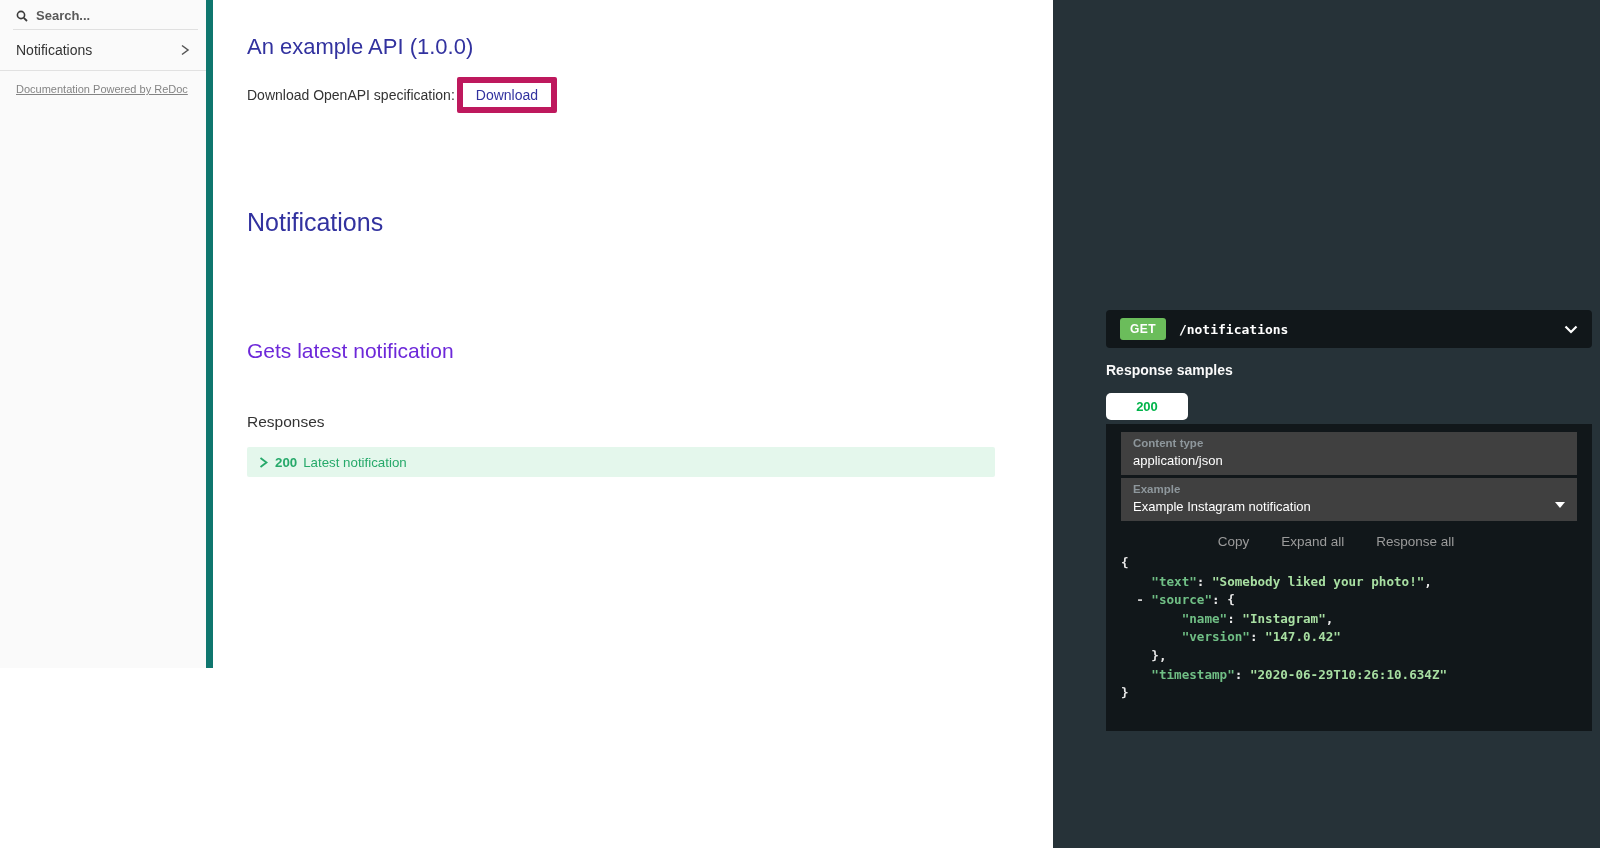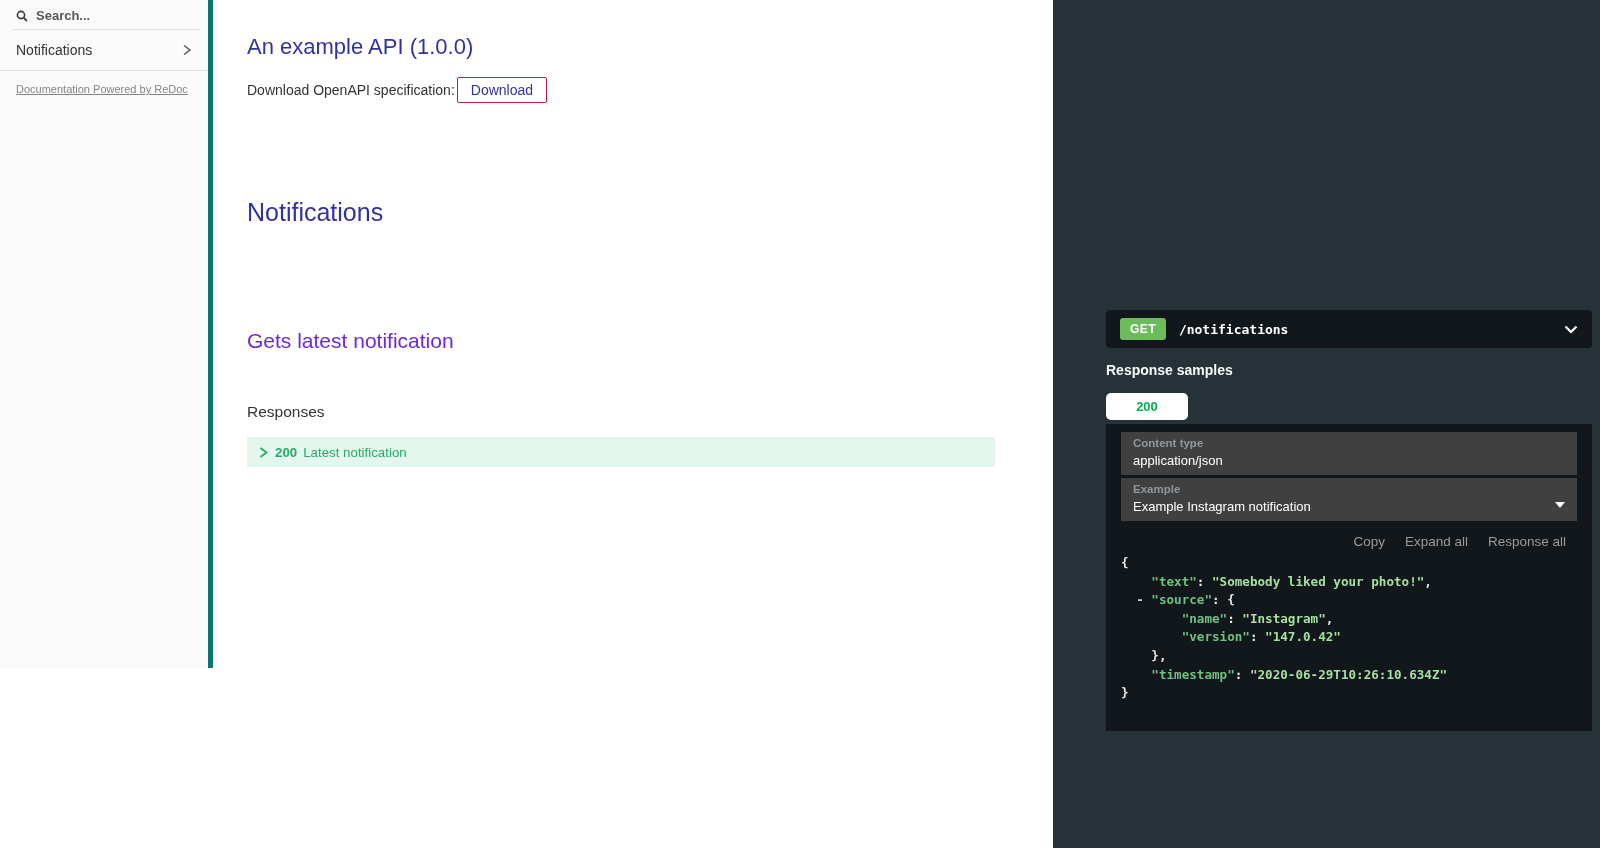--- a/index.html
+++ b/index.html
@@ -1,41 +1,41 @@
 <!DOCTYPE html>
 <html><head>
 <meta charset="utf-8">
 <style>
   * { margin:0; padding:0; box-sizing:border-box; }
   html,body { width:1600px; height:848px; overflow:hidden; background:#fff;
               font-family:"Liberation Sans", sans-serif; }
 
   
   .sidebar { position:absolute; left:0; top:0; width:213px; height:668px;
-             background:#fafafa; border-right:5px solid #0f766e; }
+             background:#fafafa; border-right:7px solid #0f766e; }
   .search-row { display:flex; align-items:center; padding:8px 13px 0 16px; }
   .search-row svg { flex:none; margin-right:8px; }
   .search-input { border:none; outline:none; background:transparent; width:150px;
                   font-size:13px; font-weight:700; color:#555;
                   font-family:"Liberation Sans", sans-serif; }
   .search-input::placeholder { color:#595959; font-weight:700; }
   .search-underline { margin:6px 8px 0 13px; border-bottom:1px solid #e0e0e0; }
   .menu-item { display:flex; align-items:center; justify-content:space-between;
                padding:12px 16px; cursor:pointer; font-size:14px; color:#333; }
   .sidebar-divider { border-bottom:1px solid #e1e1e1; }
   .powered-by { display:block; margin:12px 16px; font-size:11px; color:#848484;
                 text-decoration:underline; cursor:pointer; }
 
   
   .content { position:absolute; left:214px; top:0; width:813px; height:848px;
              background:#ffffff; padding:0 33px; }
   .api-title { margin-top:34px; font-size:22px; font-weight:400; color:#32329f; }
   .download-row { margin-top:17px; display:flex; align-items:center; gap:2px;
                   font-size:14px; color:#333333; }
-  .download-btn { border:1px solid #be185d; background:#fff; color:#32329f;
+  .download-btn { border:6px solid #be185d; background:#fff; color:#32329f;
                   font-size:14px; padding:4px 13px; border-radius:2px; cursor:pointer;
                   font-family:"Liberation Sans", sans-serif; }
   .section-title { margin-top:95px; font-size:25px; font-weight:400; color:#32329f; }
   .operation-title { margin-top:102px; font-size:21px; font-weight:400; color:#6d28d9; }
   .responses-label { margin-top:50px; font-size:15.5px; font-weight:400; color:#333333; }
   .response-row { margin-top:16px; width:748px; height:30px; background:#e4f7ec;
                   border-radius:2px; display:flex; align-items:center; padding:0 10px;
                   cursor:pointer; font-size:13.3px; color:#26a96a; }
   .response-row svg { margin:0 7px 0 2px; }
   .response-code { font-weight:700; }
@@ -61,21 +61,21 @@
   .sample-panel { position:absolute; left:53px; top:424px; width:486px; height:307px;
                   background:#11171a; }
   .dropdown { margin:8px 15px 0 15px; background:#404040; padding:5px 12px 7px;
               position:relative; cursor:pointer; }
   .dropdown + .dropdown { margin-top:3px; }
   .dd-label { font-size:11.5px; font-weight:700; color:#8e979c; }
   .dd-value { font-size:13px; color:#ffffff; margin-top:4px; }
   .dd-caret { position:absolute; right:12px; bottom:13px; width:0; height:0;
               border-left:5px solid transparent; border-right:5px solid transparent;
               border-top:6px solid #ffffff; }
-  .actions { display:flex; justify-content:flex-end; gap:20px; margin:13px 26px 0 0; }
+  .actions { display:flex; justify-content:center; gap:32px; margin:13px 26px 0 0; }
   .action-btn { background:none; border:none; color:#9b9b9b; font-size:13.5px;
                 cursor:pointer; font-family:"Liberation Sans", sans-serif; padding:0; }
   .json-code { margin-top:5px; padding:0 15px; font-family:"DejaVu Sans Mono", monospace;
                font-size:12.6px; line-height:18.6px; font-weight:700; white-space:pre; }
   .tok-p { color:#e8e8e8; }
   .tok-k { color:#70bf85; }
   .tok-s { color:#a8dfa2; }
   .tok-tg { color:#cfcfcf; cursor:pointer; }
 </style>
 </head>

